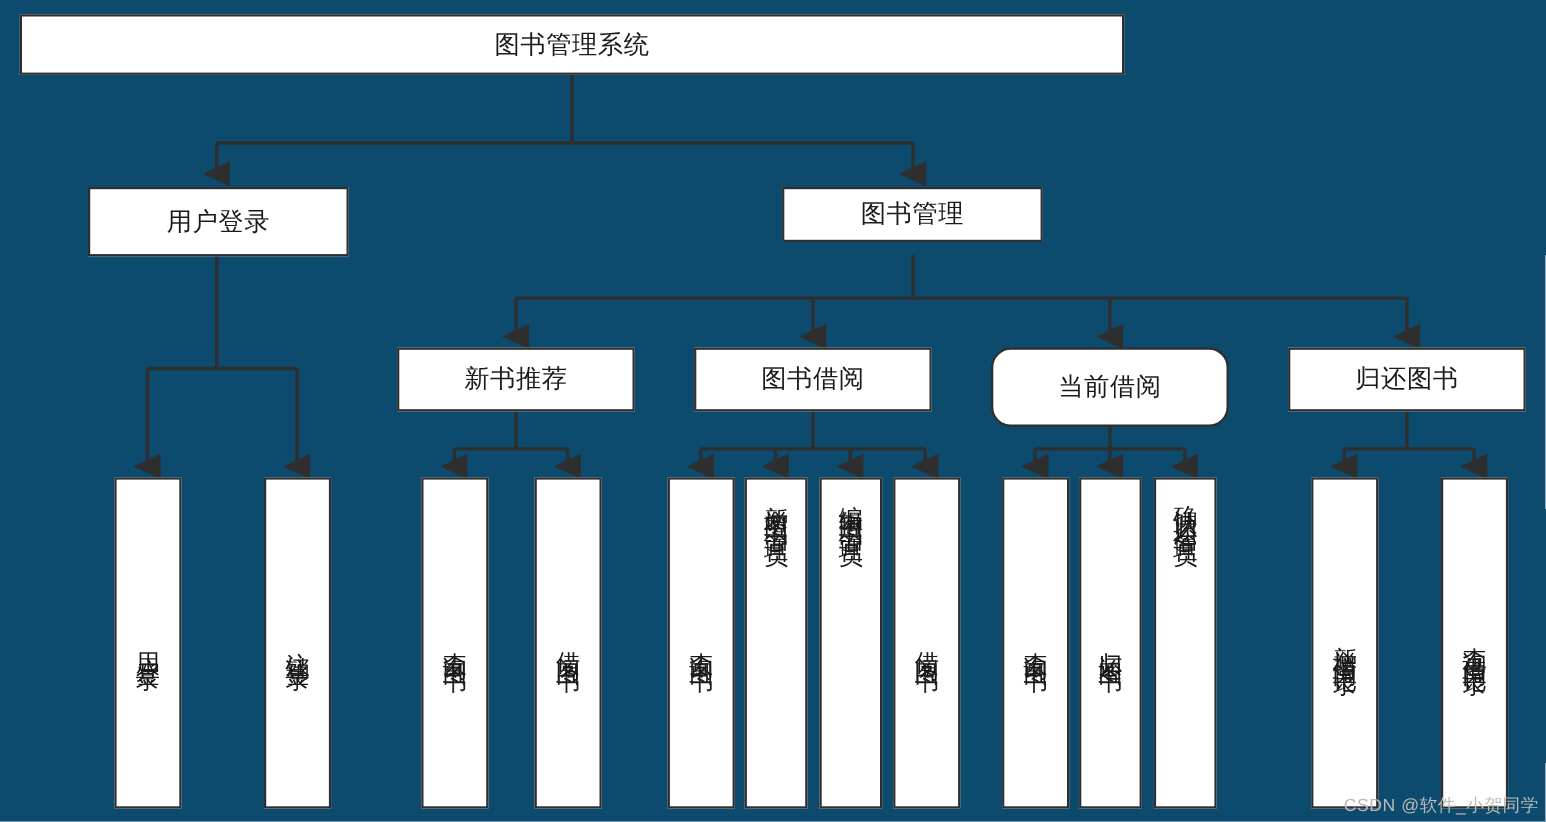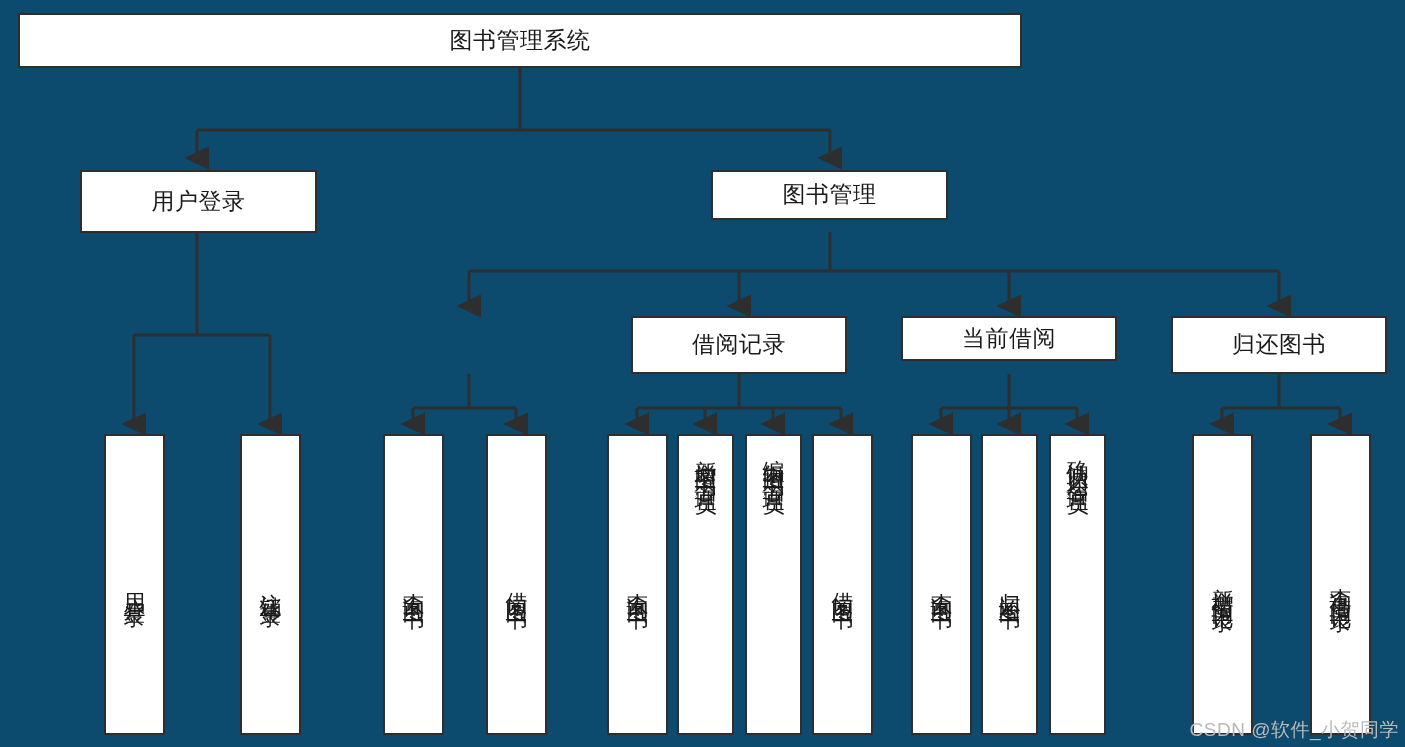--- a/index.html
+++ b/index.html
@@ -63,21 +63,21 @@
     white-space: nowrap;
   }
   
   .node.v.toptext {
     align-items: flex-start;
   }
   .watermark {
     position: absolute;
     right: 6px;
     bottom: 4px;
-    font-size: 19px;
+    font-size: 16px;
     color: #b9b9b9;
     white-space: nowrap;
     letter-spacing: 0.5px;
     margin-left: 32px;
   }
 </style>
 </head>
 <body>
 
 <div id="canvas">
@@ -137,26 +137,29 @@
   </div>
 
   <div class="node h" style="left:80px; top:170px; width:237px; height:63px;">
     <span class="label">用户登录</span>
   </div>
 
   <div class="node h" style="left:711px; top:170px; width:237px; height:50px;">
     <span class="label">图书管理</span>
   </div>
 
+  <div class="node h" style="left:361px; top:316px; width:216px; height:58px;">
+    <span class="label">新书推荐</span>
+  </div>
 
   <div class="node h" style="left:631px; top:316px; width:216px; height:58px;">
-    <span class="label">借阅记录</span>
-  </div>
-
-  <div class="node h" style="left:901px; top:316px; width:216px; height:45px;">
+    <span class="label">图书借阅</span>
+  </div>
+
+  <div class="node h" style="left:901px; top:316px; width:216px; height:72px;border-radius:18px;">
     <span class="label">当前借阅</span>
   </div>
 
   <div class="node h" style="left:1171px; top:316px; width:216px; height:58px;">
     <span class="label">归还图书</span>
   </div>
 
   <div class="node v" style="left:104px; top:434px; width:61px; height:301px;">
     <span class="label">用户登录</span>
   </div>

